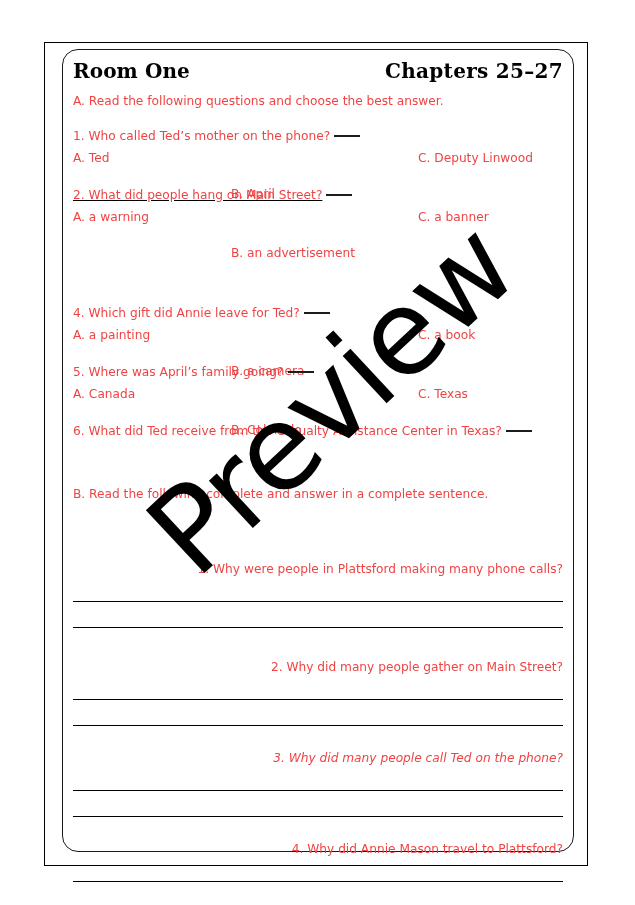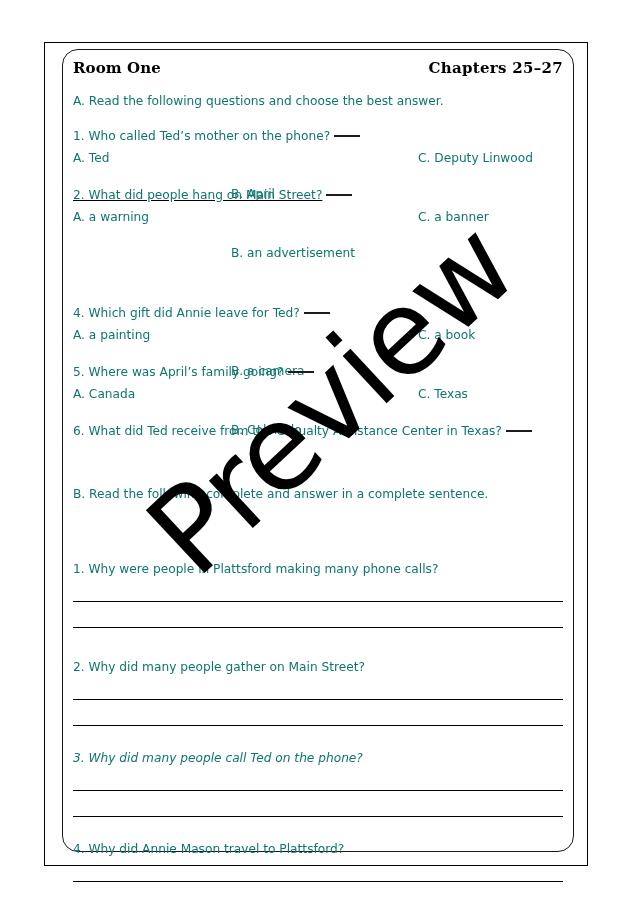--- a/index.html
+++ b/index.html
@@ -55,36 +55,37 @@
     top: 10px;
     width: 490px;
     display: flex;
     justify-content: space-between;
     align-items: baseline;
   }
   .header-title,
   .header-chapters {
     font-family: "DejaVu Serif", serif;
     font-weight: bold;
-    font-size: 15px;
+    font-size: 20px;
     color: #000000;
     letter-spacing: 0.1px;
     white-space: nowrap;
   }
   .header-chapters {
     letter-spacing: 0.3px;
   }
 
   
   .section-title,
   .question-text,
   .opt {
     font-size: 12.2px;
-    color: #0f766e;
+    color: #ef4444;
     white-space: nowrap;
+    text-align: right;
   }
 
   .section-a-title { position: absolute; left: 0px; top: 45px; }
   .section-b-title { position: absolute; left: 0px; top: 438px; }
 
   
   .mc-block { position: absolute; left: 0px; width: 490px; }
   .mc-q { position: relative; height: 17px; }
   .mc-opts {
     position: relative;

